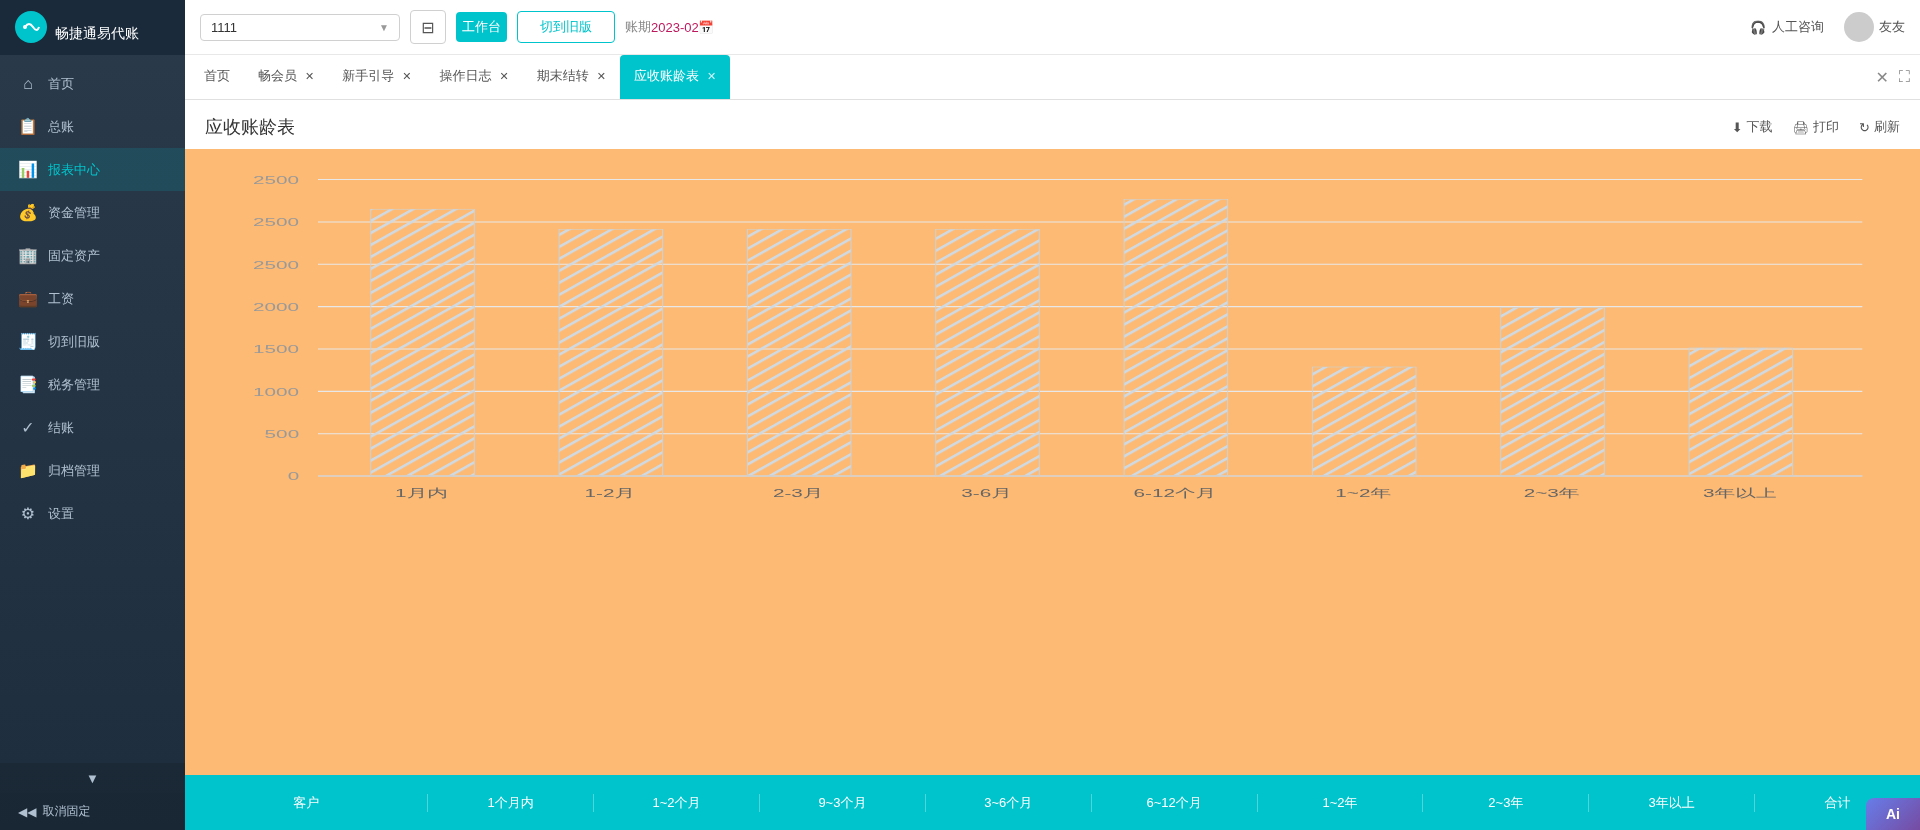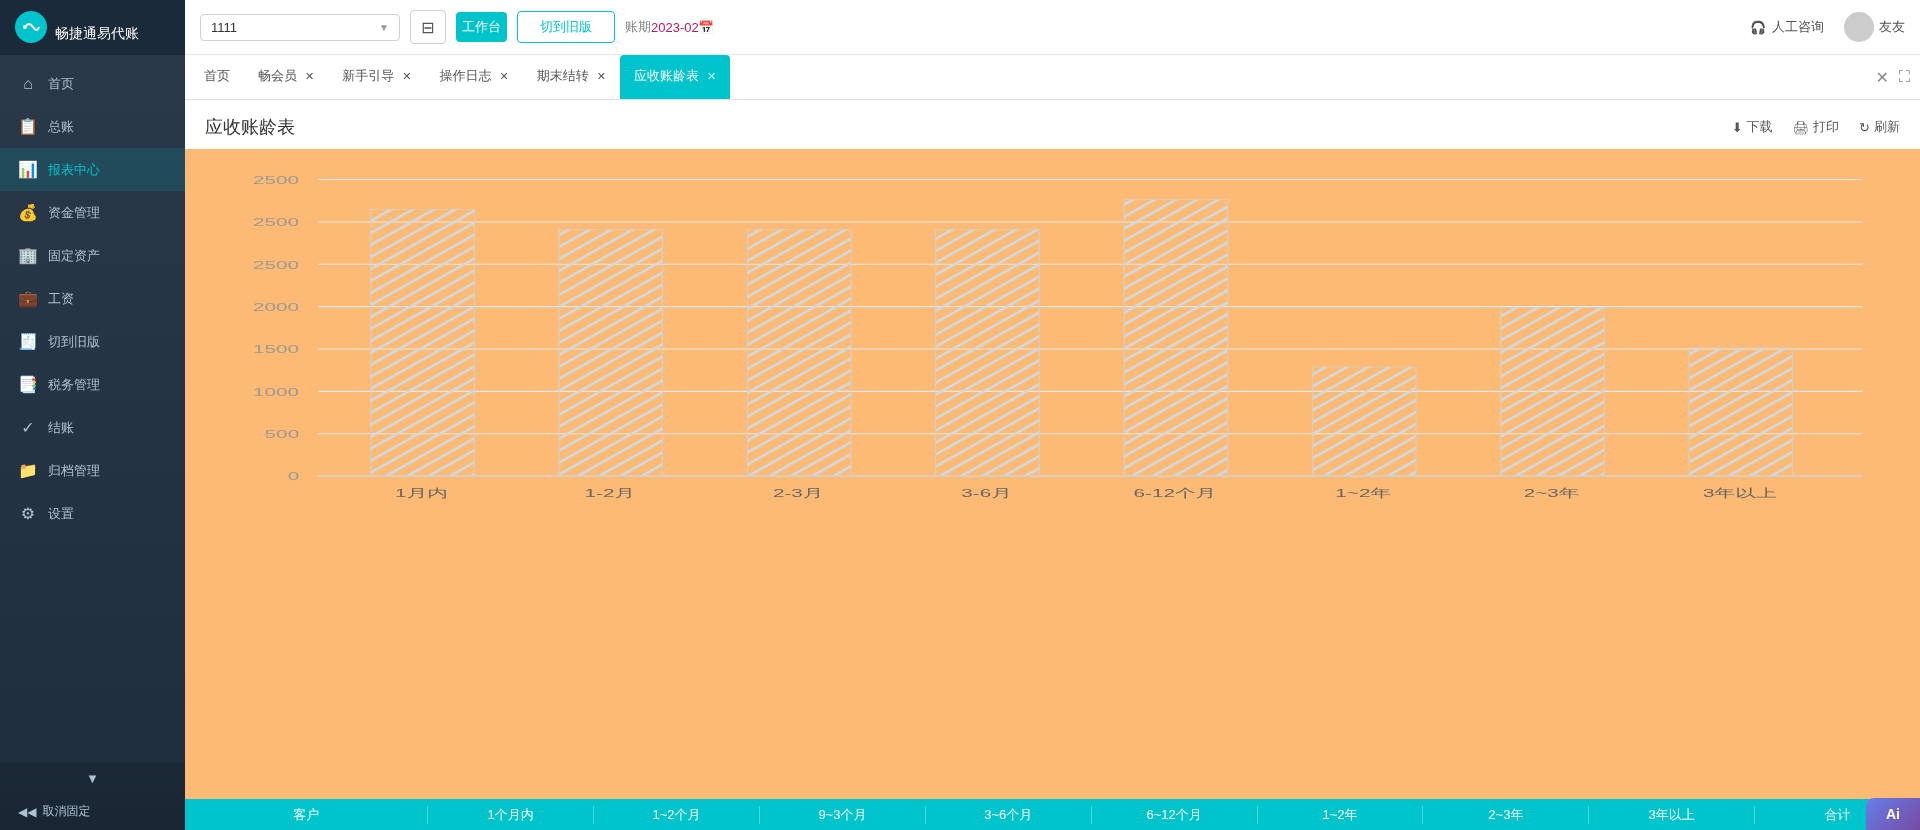--- a/index.html
+++ b/index.html
@@ -137,21 +137,21 @@
       flex: 1;
     }
     .chart-area { position: relative; width: 100%; height: 360px; }
     svg.bar-chart { width: 100%; height: 100%; }
 
     
     .table-header-bar {
       display: flex;
       background: #00c4cc;
       color: #fff;
-      height: 31px;
+      height: 55px;
       align-items: center;
       font-size: 13px;
     }
     .th-cell {
       flex: 1;
       text-align: center;
       padding: 0 5px;
       border-right: 1px solid rgba(255,255,255,0.3);
     }
     .th-cell:last-child { border-right: none; }

